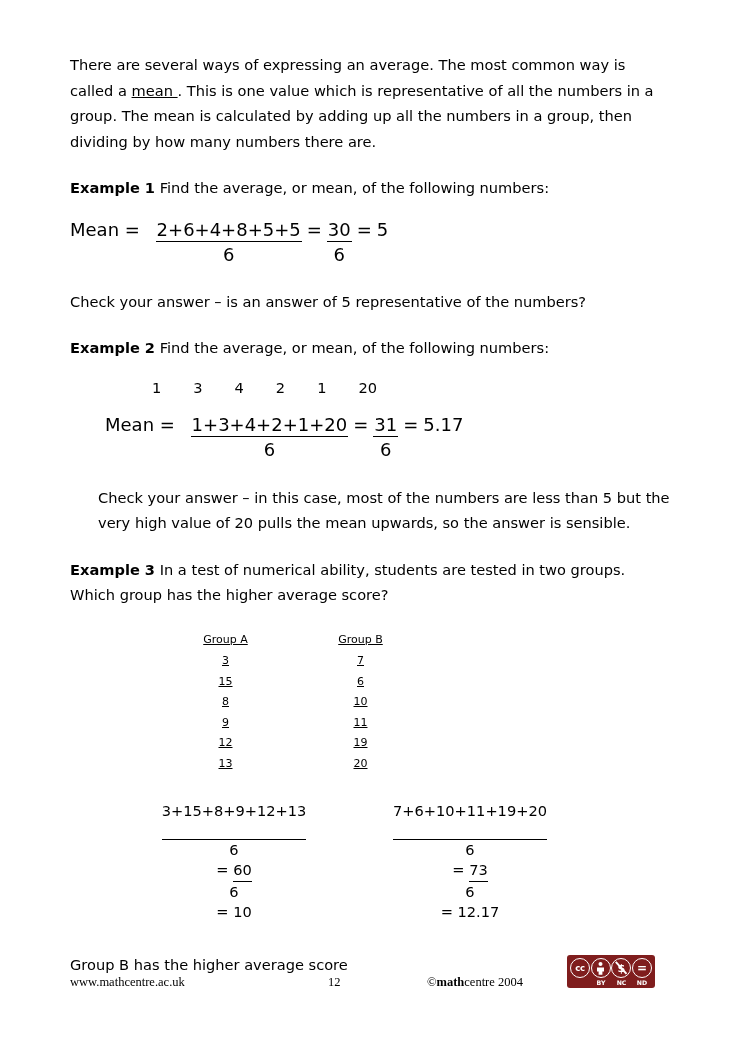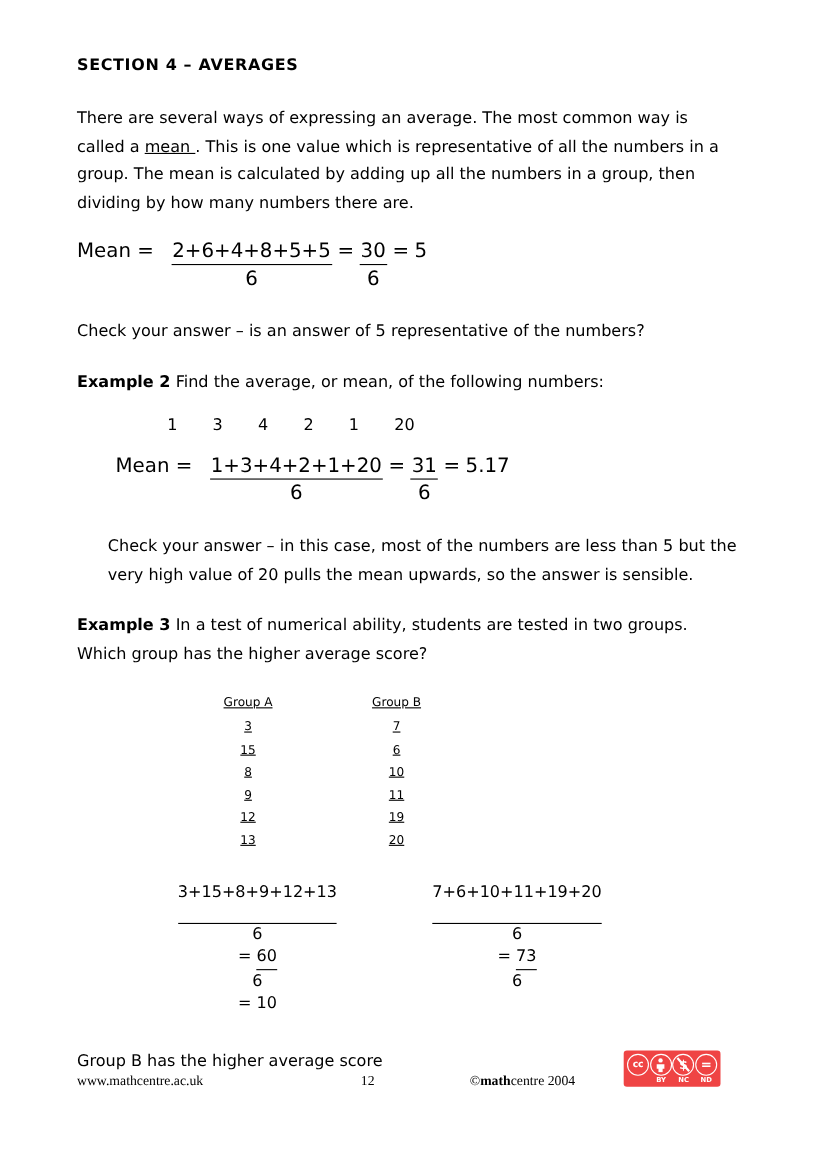--- a/index.html
+++ b/index.html
@@ -155,21 +155,21 @@
   }
   .footer .f-copy b { font-weight: bold; }
 
   
   .cc-badge {
     position: absolute;
     left: 497px;
     top: -20px;
     width: 88px;
     height: 33px;
-    background: #ef4444;
+    background: #7f1d1d;
     border-radius: 3px;
     box-sizing: border-box;
     padding: 2px 3px 0 3px;
   }
   .cc-icons {
     display: flex;
     justify-content: space-between;
     align-items: center;
     height: 22px;
   }
@@ -216,25 +216,26 @@
     background: #ffffff;
     transform: translateX(-50%) rotate(-42deg);
   }
 </style>
 </head>
 <body>
 
 <div class="page">
   <div class="content">
 
-    <div class="heading">SECTION 4 – AVERAGES</div>
 
     <p class="para"><span>There are several ways of expressing an average.  The most common way is called a </span><span class="u">mean </span><span>.</span>
       <span>This is one value which is representative of all the numbers in a group.  The mean is calculated by adding up all the numbers in a group, then dividing by how many numbers there are.</span></p>
 
+    <p class="para tight"><span class="ex-label">Example 1</span>
+      <span>Find the average, or mean, of the following numbers:</span></p>
 
     <div class="calcline block-mean" style="margin-bottom:20px;">
       <span class="inlbl">Mean =</span><span class="eqsign">&nbsp;</span><span class="frac"><span class="num">2+6+4+8+5+5</span><span class="den">6</span></span><span class="eqsign">=</span><span class="frac"><span class="num">30</span><span class="den">6</span></span><span class="eqsign">=</span><span class="inlbl">5</span>
     </div>
 
     <p class="para" style="margin-top:24px;">Check your answer – is an answer of 5 representative of the numbers?</p>
 
     <p class="para tight"><span class="ex-label">Example 2</span>
       <span>Find the average, or mean, of the following numbers:</span></p>
 
@@ -285,20 +286,21 @@
           <span class="cnum">60</span></span>
         <span class="cmid">6</span>
         <span class="crow">= 10</span>
       </div>
       <div class="gcalc">
         <span class="crow"><span class="ctop">7+6+10+11+19+20</span></span>
         <span class="cmid">6</span>
         <span class="crow"><span>=</span>
           <span class="cnum">73</span></span>
         <span class="cmid">6</span>
+        <span class="crow">= 12.17</span>
       </div>
     </div>
 
     <p class="para" style="margin-top:30px;">Group B has the higher average score</p>
 
   </div>
 
   <div class="footer">
     <span class="f-url">www.mathcentre.ac.uk</span>
     <span class="f-page">12</span>

